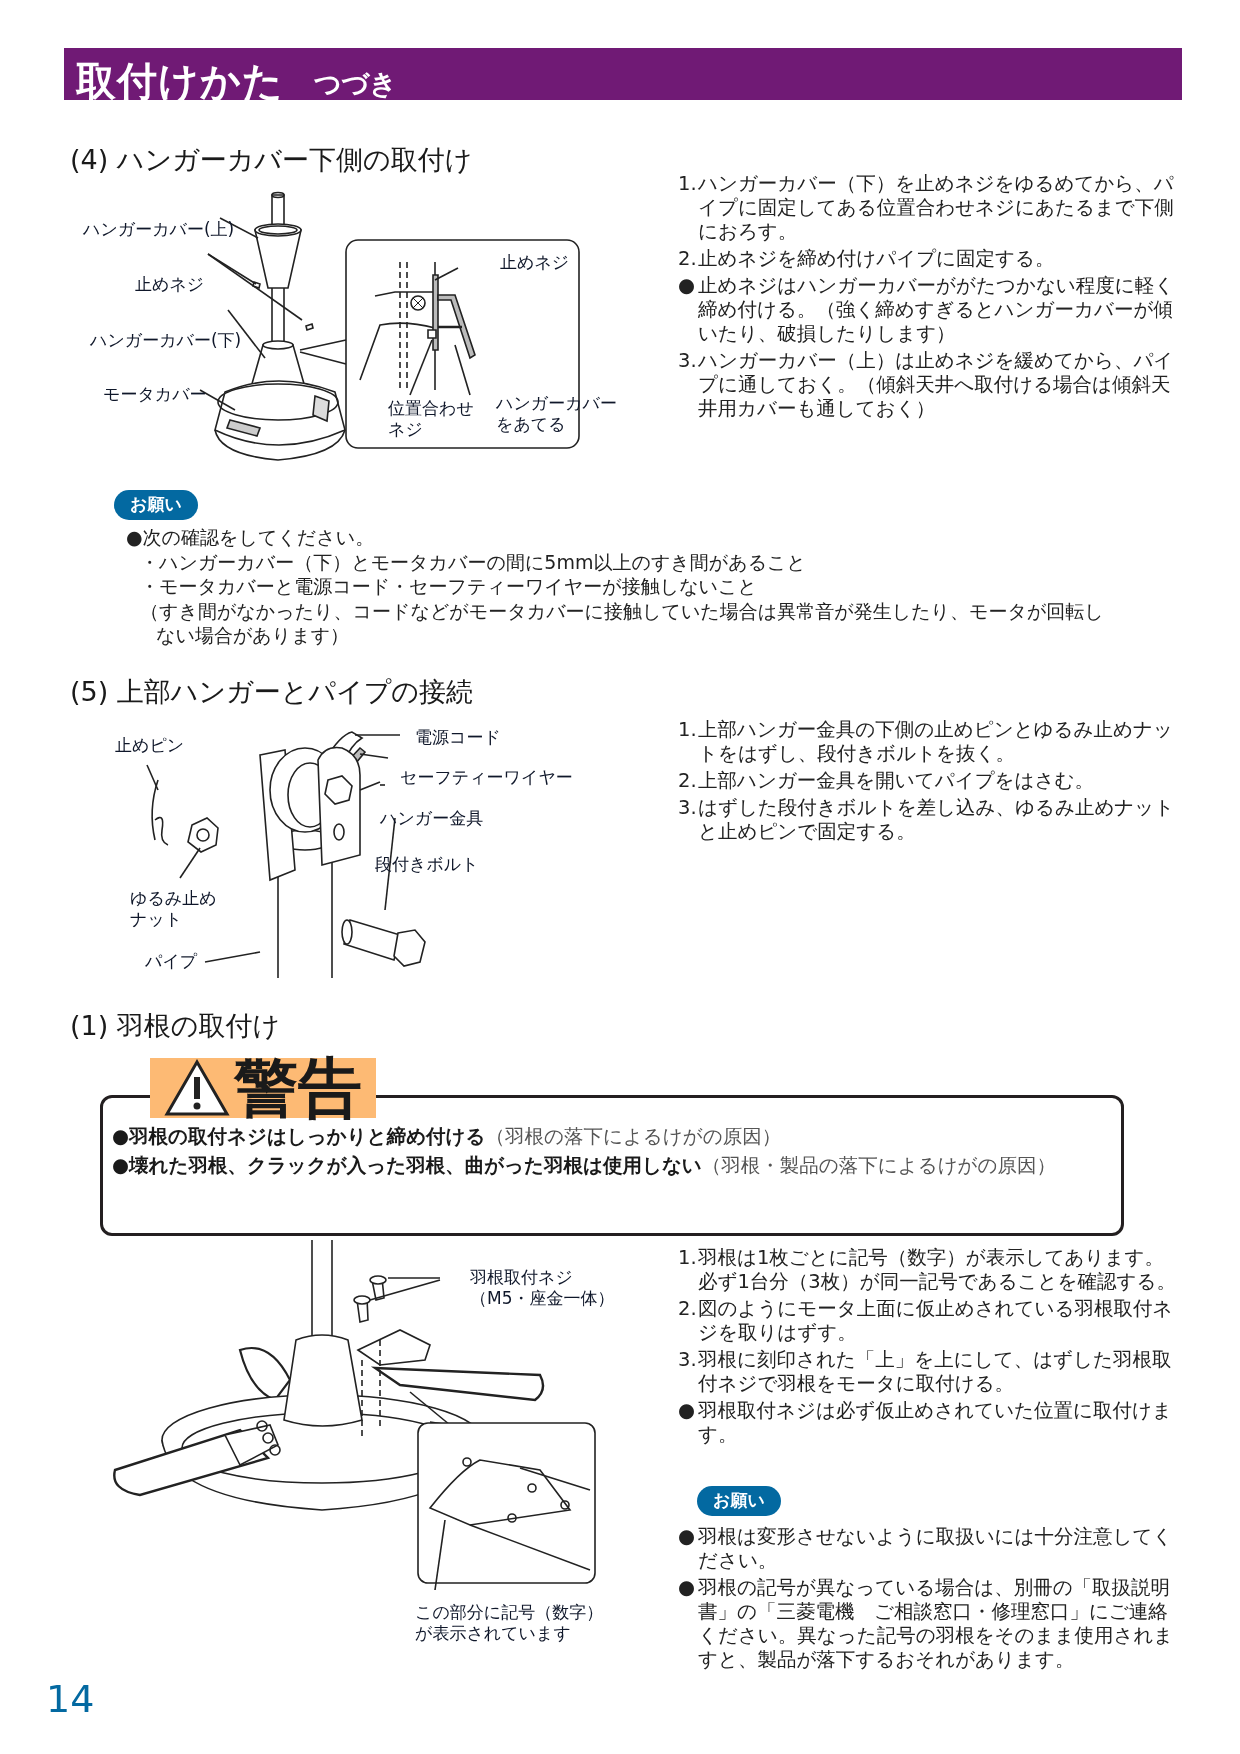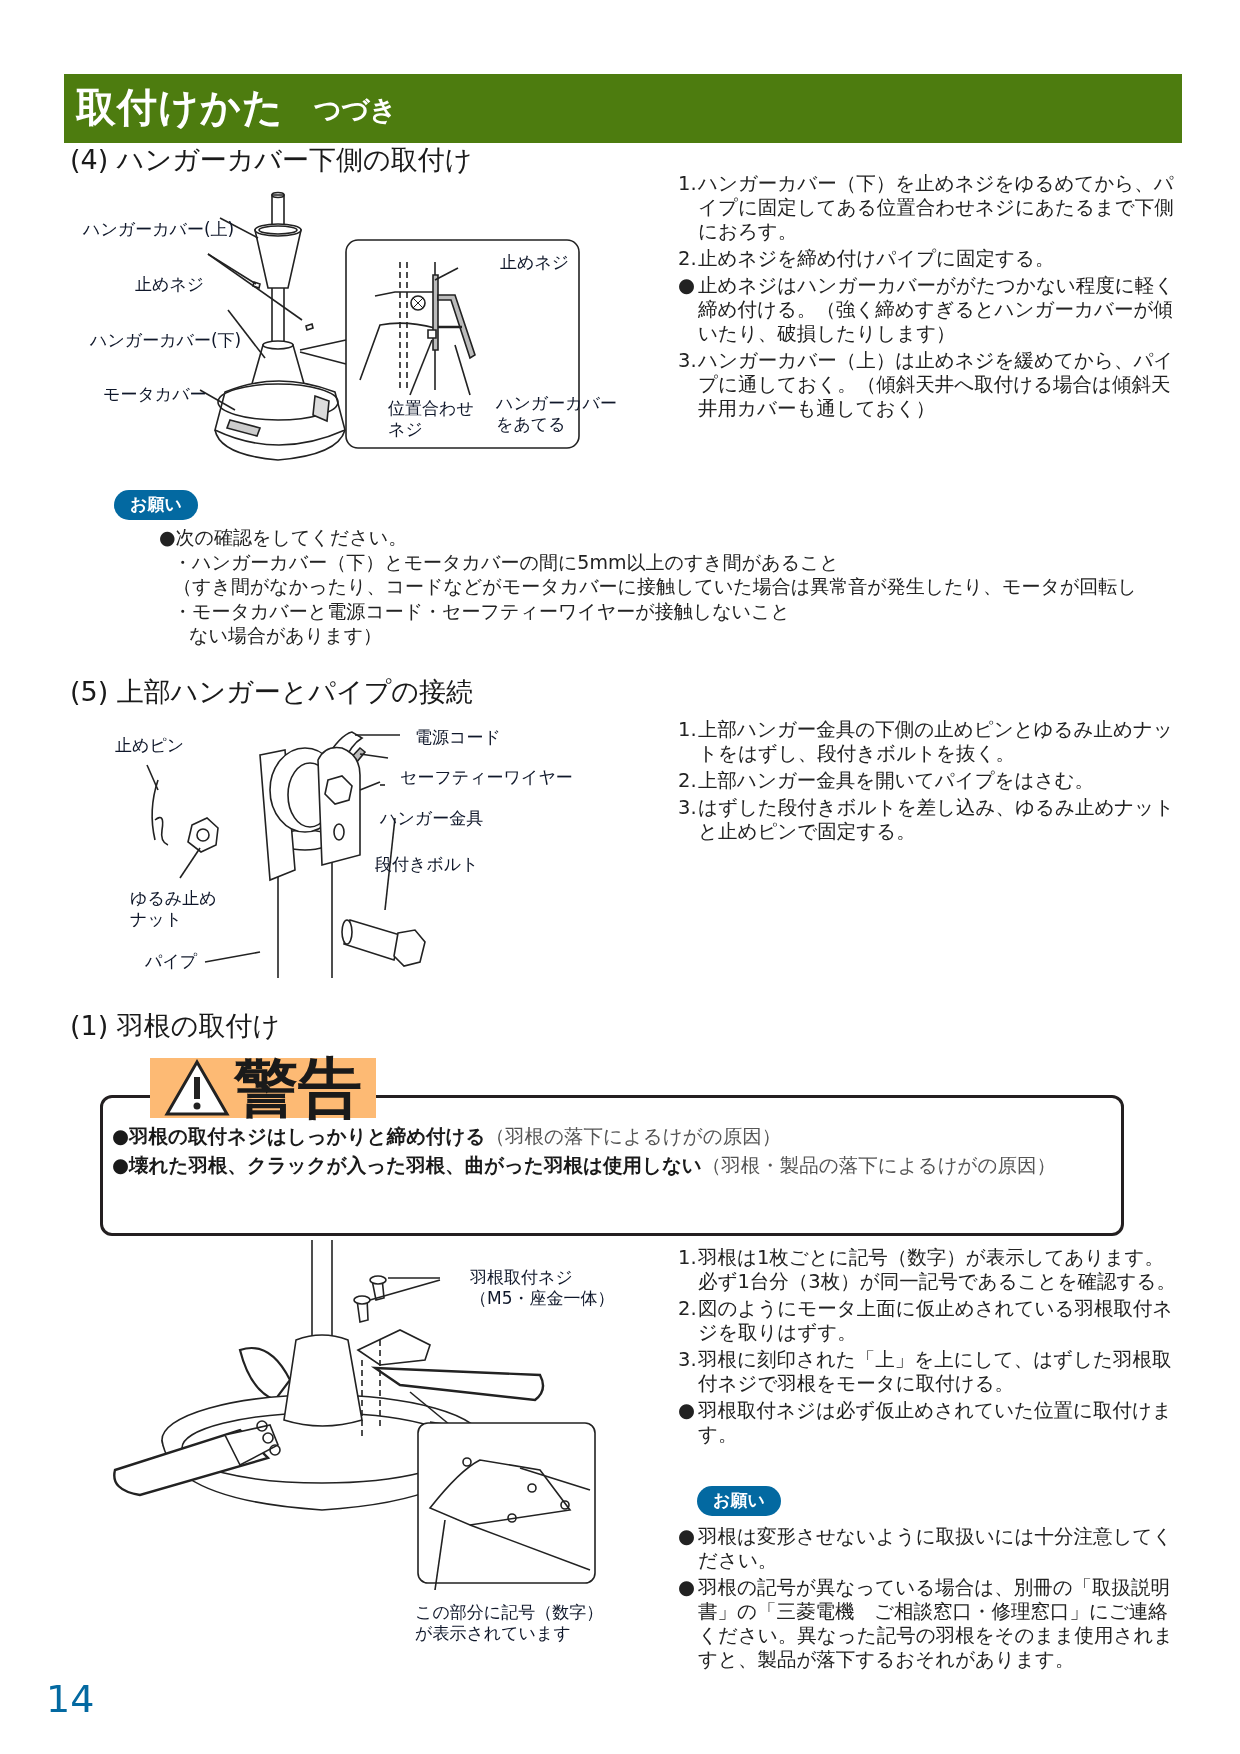--- a/index.html
+++ b/index.html
@@ -1,19 +1,19 @@
 <!DOCTYPE html>
 <html><head>
 <meta charset="utf-8">
 <style>
   html, body { margin:0; padding:0; background:#fff; }
   body { width:1240px; height:1754px; position:relative; overflow:hidden;
          font-family:"DejaVu Sans", "Liberation Sans", sans-serif; color:#1a1a1a; }
   .abs { position:absolute; }
-  .title-bar { left:64px; top:74px; width:1118px; height:69px; background:#4d7c0f; color:#fff; }
+  .title-bar { left:64px; top:48px; width:1118px; height:52px; background:#701a75; color:#fff; }
   .title-main { position:absolute; left:12px; top:6px; font-size:40px; font-weight:bold; letter-spacing:1px; }
   .title-sub { position:absolute; left:250px; top:18px; font-size:27px; font-weight:bold; }
   .sec-h { font-size:27px; font-weight:normal; color:#1a1a1a; }
   .steps { font-size:19.5px; line-height:24px; color:#222; }
   .steps .item { position:relative; padding-left:20px; margin-bottom:3px; }
   .steps .num { position:absolute; left:0; top:0; }
   .label { font-size:17px; color:#0f172a; line-height:21px; }
   .pill { background:#0369a1; color:#fff; border-radius:16px; font-size:17px; font-weight:bold; padding:3px 16px 4px 16px; display:inline-block; }
   .note { font-size:19px; line-height:24.5px; color:#222; }
   .warn-box { left:100px; top:1095px; width:1018px; height:135px; border:3px solid #231f20; border-radius:12px; }
@@ -98,25 +98,25 @@
 <div class="abs steps" style="left:678px; top:172px; width:500px;">
   <div class="item"><span class="num">1.</span><span>ハンガーカバー（下）を止めネジをゆるめてから、パイプに固定してある位置合わせネジにあたるまで下側におろす。</span></div>
   <div class="item"><span class="num">2.</span><span>止めネジを締め付けパイプに固定する。</span></div>
   <div class="item"><span class="num">●</span><span>止めネジはハンガーカバーががたつかない程度に軽く締め付ける。（強く締めすぎるとハンガーカバーが傾いたり、破損したりします）</span></div>
   <div class="item"><span class="num">3.</span><span>ハンガーカバー（上）は止めネジを緩めてから、パイプに通しておく。（傾斜天井へ取付ける場合は傾斜天井用カバーも通しておく）</span></div>
 </div>
 
 <div class="abs" style="left:114px; top:490px;">
   <span class="pill">お願い</span>
 </div>
-<div class="abs note" style="left:126px; top:525px; width:1060px;margin-left:33px;">
+<div class="abs note" style="left:126px; top:525px; width:1060px;">
   <div>●次の確認をしてください。</div>
   <div style="padding-left:14px;">・ハンガーカバー（下）とモータカバーの間に5mm以上のすき間があること</div>
+  <div style="padding-left:14px;">・モータカバーと電源コード・セーフティーワイヤーが接触しないこと</div>
   <div style="padding-left:14px;">（すき間がなかったり、コードなどがモータカバーに接触していた場合は異常音が発生したり、モータが回転し</div>
-  <div style="padding-left:14px;">・モータカバーと電源コード・セーフティーワイヤーが接触しないこと</div>
   <div style="padding-left:30px;">ない場合があります）</div>
 </div>
 
 <div class="abs sec-h" style="left:70px; top:674px;">(5) 上部ハンガーとパイプの接続</div>
 
 <svg class="abs" style="left:60px; top:720px;" width="580" height="260" viewBox="0 0 580 260">
   <g fill="none" stroke="#222" stroke-width="1.6">
 
     <path d="M98,60 Q88,90 95,120 M95,100 Q105,92 102,110 Q100,122 108,125"></path>
 

